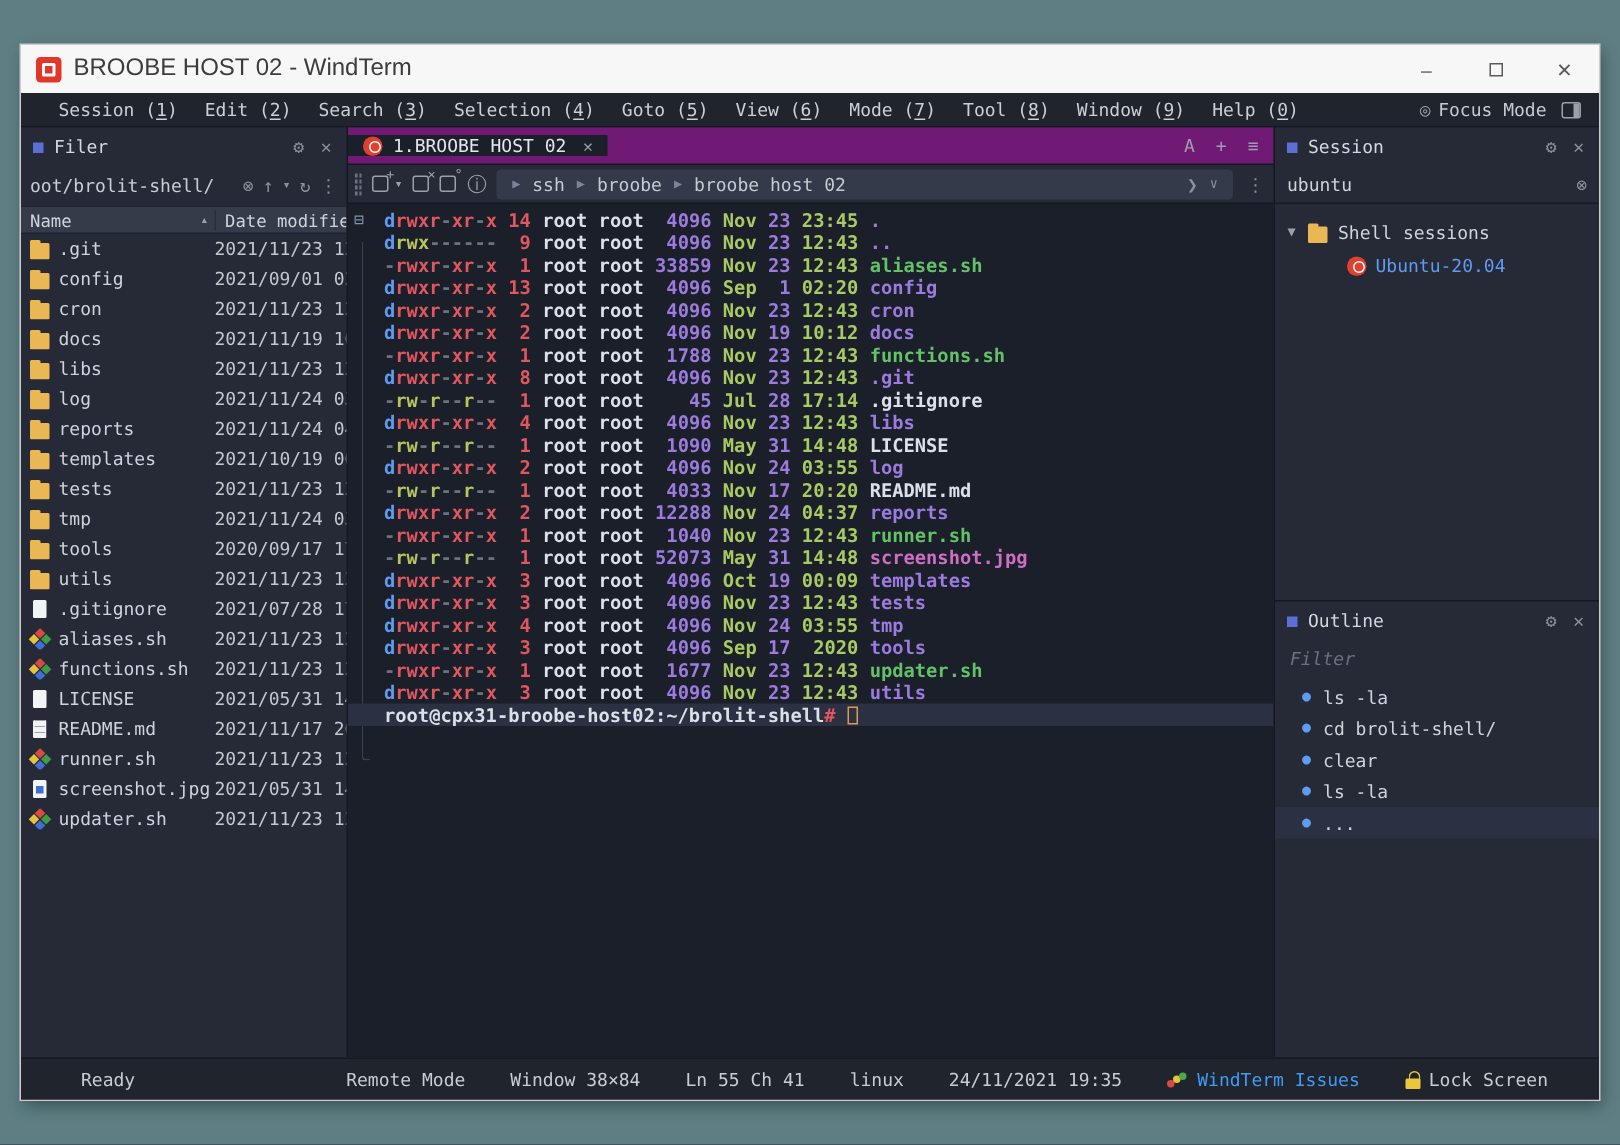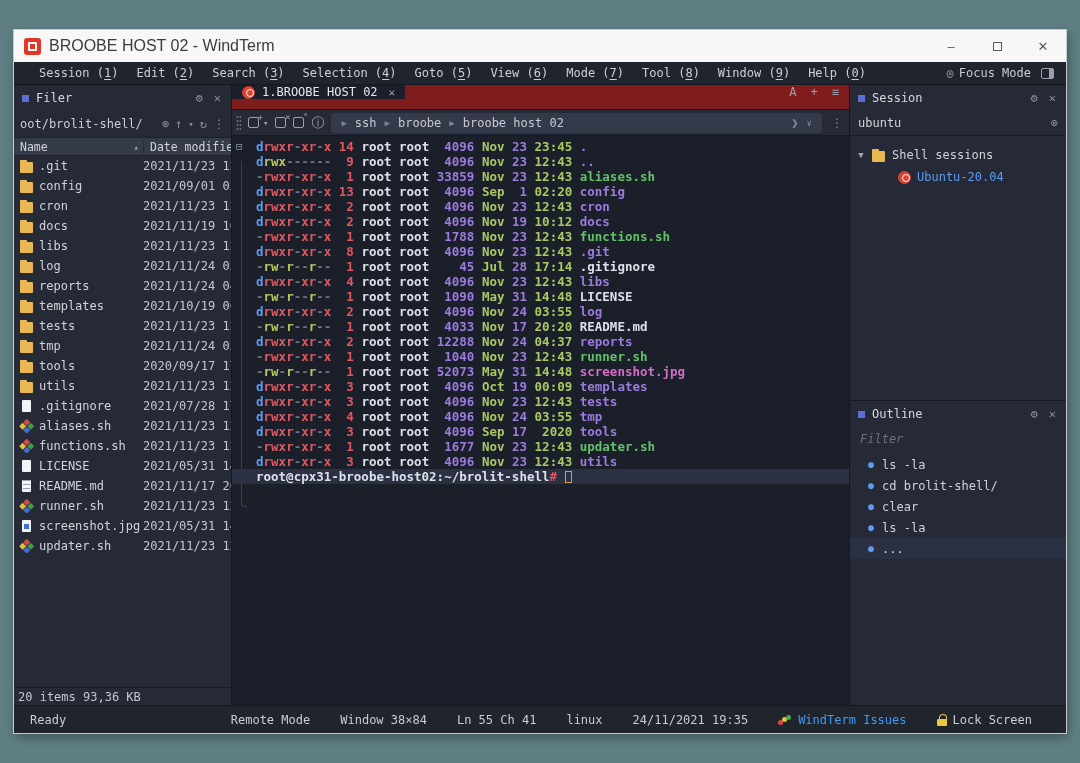--- a/index.html
+++ b/index.html
@@ -83,21 +83,21 @@
                        background:#3f6fd4; z-index:1; }
   .ico-shell { transform:rotate(45deg) scale(.82); }
   .ico-shell i { position:absolute; width:6px; height:6px; }
   .ico-shell i:nth-child(1){ left:0; top:0; background:#d84b42; }
   .ico-shell i:nth-child(2){ left:7px; top:0; background:#3f9b46; }
   .ico-shell i:nth-child(3){ left:0; top:7px; background:#e8c23d; }
   .ico-shell i:nth-child(4){ left:7px; top:7px; background:#3f6fd4; }
 
   
   .termcol { flex:1; display:flex; flex-direction:column; min-width:0; }
-  .tabbar { height:25px; background:#7f1d1d; display:flex; align-items:flex-start; border-bottom:1px solid #151821; flex:0 0 auto; }
+  .tabbar { height:25px; background:#701a75; display:flex; align-items:center; border-bottom:1px solid #151821; flex:0 0 auto; }
   .tab { background:#1b1f2a; display:flex; align-items:center; gap:7px; padding:0 10px;
          color:#e4e7ec; font-size:12px; }
   .tab-close { color:#9aa0ac; font-size:11px; margin-left:4px; }
   .tabbar-sp { flex:1; }
   .tabbar-ico { display:flex; align-items:center; gap:14px; color:#9aa0ac; margin-right:10px; font-size:12px; }
 
   .ubuntu-ico { width:13px; height:13px; border-radius:50%; background:#e0402f; position:relative; flex:0 0 auto; }
   .ubuntu-ico::after { content:""; position:absolute; left:3.5px; top:3.5px; width:6px; height:6px;
                        border-radius:50%; border:1.4px solid #fff; }
 
@@ -149,21 +149,21 @@
   .filterrow { height:23px; display:flex; align-items:center; padding:0 10px;
                color:#6a7080; font-style:italic; }
   .olist { padding-top:4px; }
   .orow { height:21px; display:flex; align-items:center; gap:8px; padding-left:18px; font-size:12px; }
   .orow .bullet { color:#5f9bf0; font-size:10px; }
   .orow.sel { background:#2b3042; }
 
   
   .statusbar { height:28px; background:#20242d; border-top:1px solid #151821; display:flex;
                align-items:center; color:#c9ccd2; font-size:12px; flex:0 0 auto; }
-  .sb-ready { margin-left:16px; }
+  .sb-ready { margin-left:40px; }
   .sb-sp { flex:1; }
   .sb-item { margin-right:30px; white-space:nowrap; }
   .sb-issues { color:#3f9bf5; display:flex; align-items:center; gap:6px; margin-right:30px; }
   .worm { position:relative; width:14px; height:12px; flex:0 0 auto; }
   .worm i { position:absolute; border-radius:50%; width:5px; height:5px; }
   .worm i:nth-child(1){ left:0; top:6px; background:#d84b42; }
   .worm i:nth-child(2){ left:4px; top:3px; background:#e8c23d; }
   .worm i:nth-child(3){ left:8px; top:1px; background:#4ba94f; }
   .sb-lock { display:flex; align-items:center; gap:6px; margin-right:34px; }
   .lock-ico { position:relative; width:10px; height:12px; flex:0 0 auto; }
@@ -392,21 +392,20 @@
                 <i></i>
                 <i></i>
                 <i></i>
                 <i></i>
               </span>
               <span>updater.sh</span>
             </span>
             <span class="fdate">2021/11/23 12</span>
           </div>
         </div>
-      <div class="filer-status">20 items 93,36 KB</div>
     </div>
 
     <div class="vdiv"></div>
 
     <div class="termcol">
       <div class="tabbar">
         <div class="tab">
           <span class="ubuntu-ico"></span>
           <span>1.BROOBE HOST 02</span>
           <span class="tab-close">✕</span>

